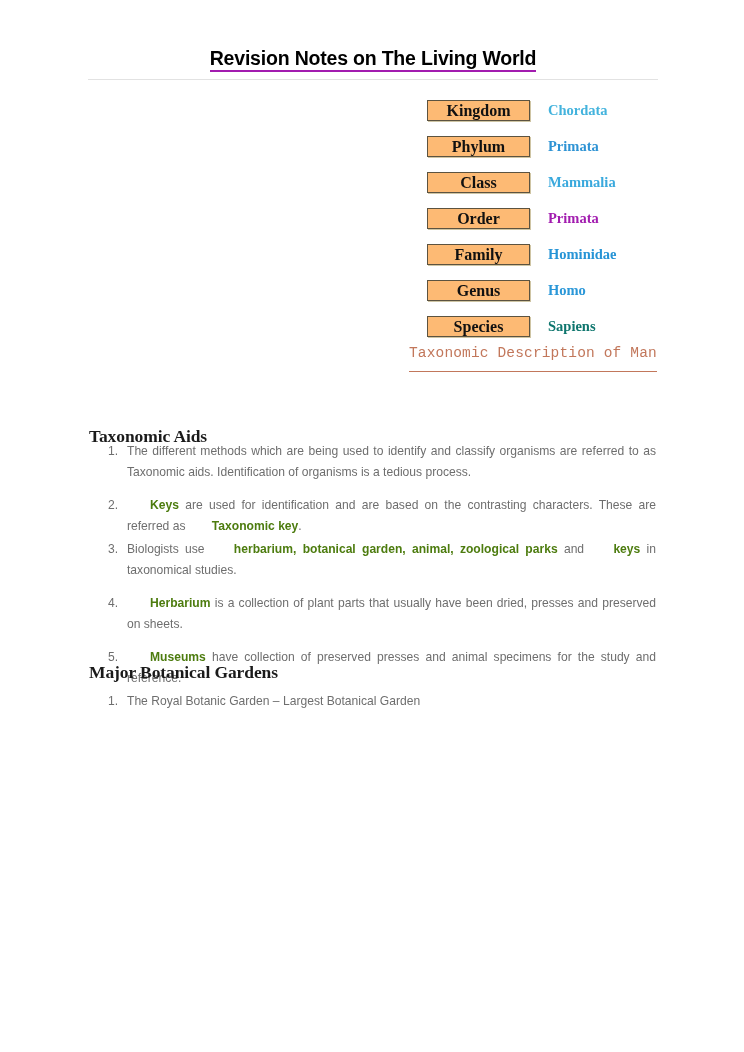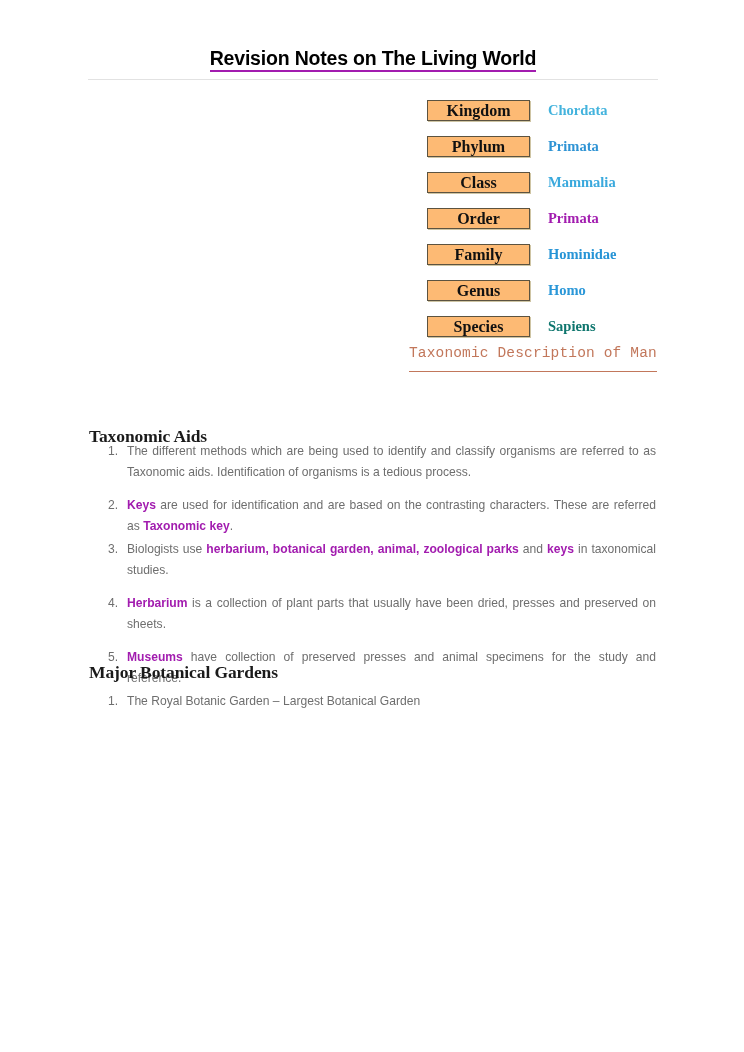--- a/index.html
+++ b/index.html
@@ -144,22 +144,23 @@
   .note-item.tight { margin-bottom: 3px; }
   .note-marker {
     position: absolute;
     left: 0;
     top: 0;
     font-size: 12.1px;
     line-height: 21px;
     color: #6e6e6e;
   }
   .note-item b, .note-item strong {
-    color: #a21caf;
-    font-weight: bold;
+    color: #4d7c0f;
+    font-weight: bold;
+    margin-left: 23px;
   }
 </style>
 </head>
 <body>
 
 <div class="page">
 
   <div class="doc-title">
     <span>Revision Notes on The Living World</span>
   </div>

